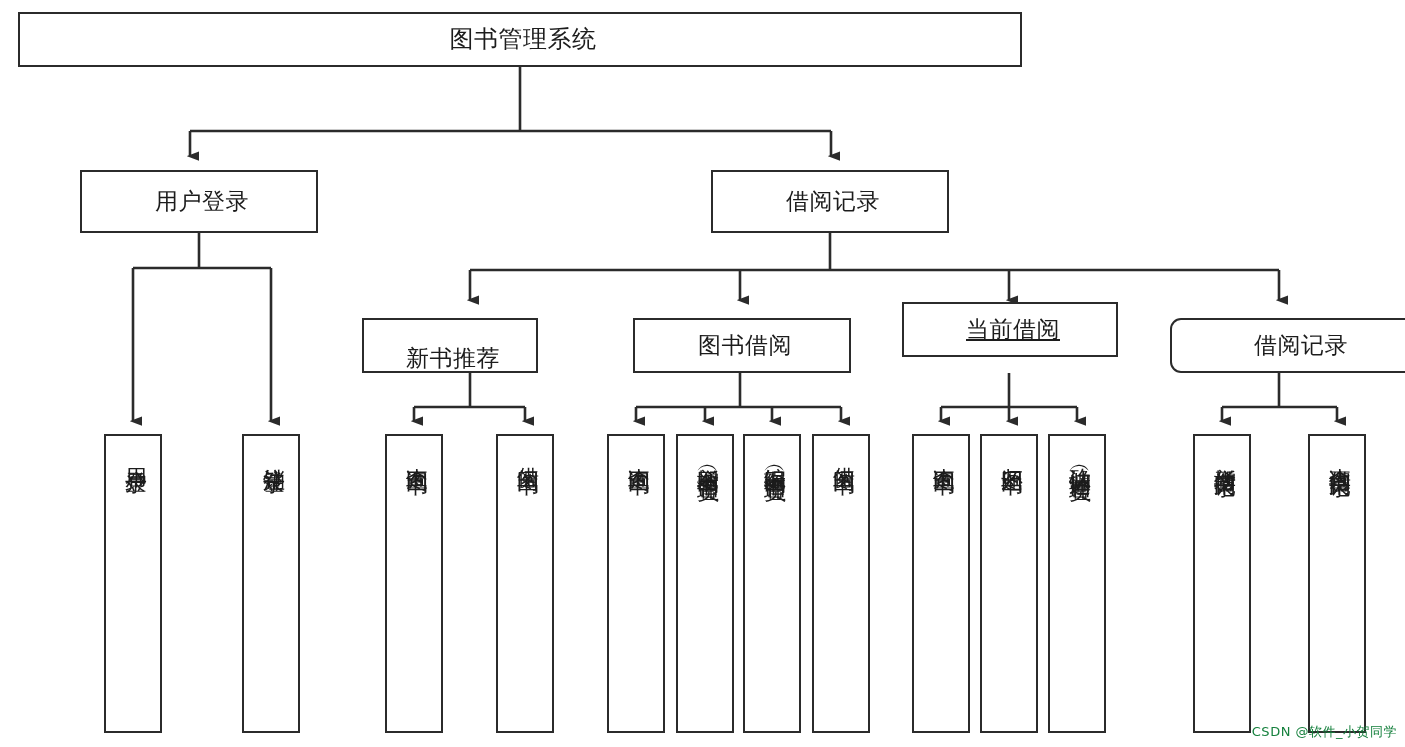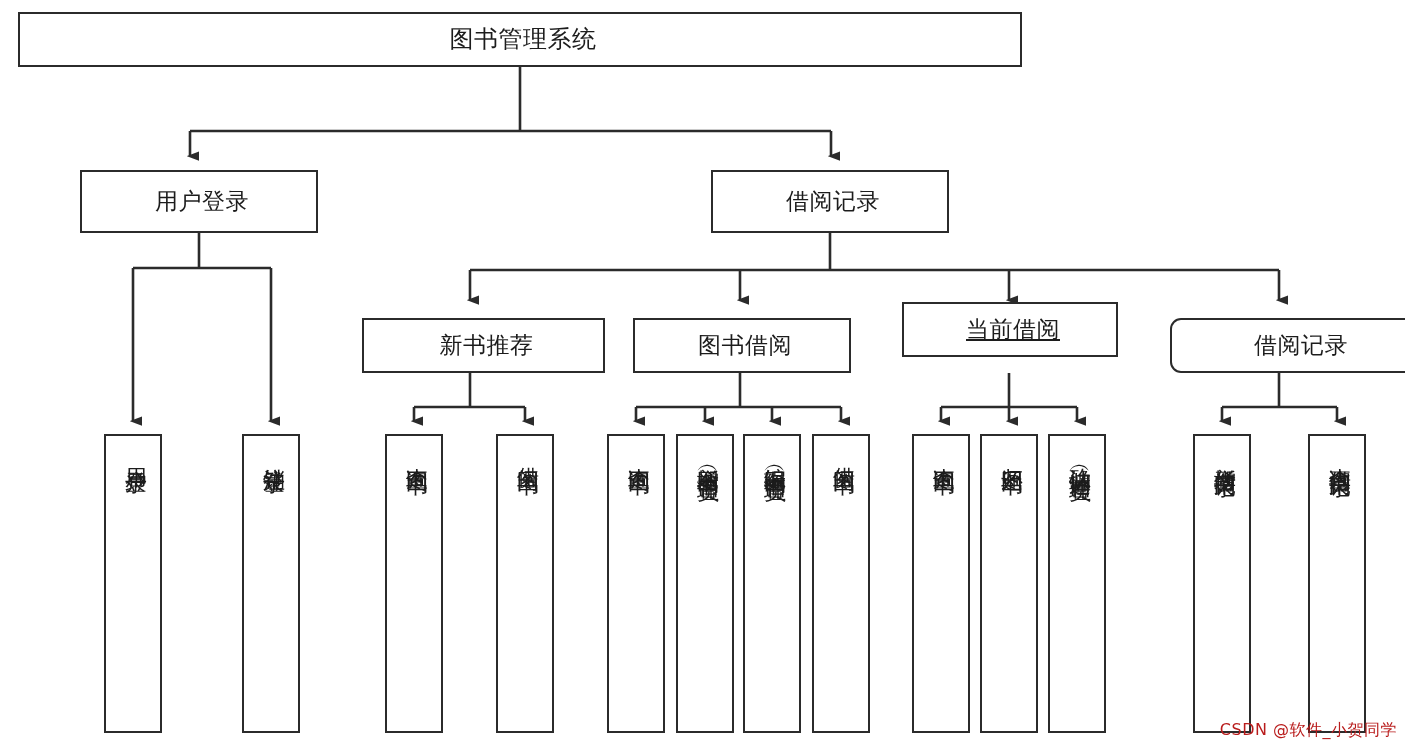--- a/index.html
+++ b/index.html
@@ -53,22 +53,22 @@
     font-size: 22px;
     line-height: 1.18;
     letter-spacing: 2px;
     white-space: nowrap;
     text-align: left;
   }
   .watermark {
     position: absolute;
     right: 8px;
     bottom: 6px;
-    font-size: 16px;
-    color: #b91c1c;
+    font-size: 13px;
+    color: #15803d;
     letter-spacing: 0.5px;
     white-space: nowrap;
     pointer-events: none;
   }
 </style>
 </head>
 <body>
 
 <div id="canvas">
 
@@ -126,21 +126,21 @@
     <span class="node-label-h">图书管理系统</span>
   </div>
 
   <div class="node-box" style="left:80px; top:170px; width:238px; height:63px;">
     <span class="node-label-h">用户登录</span>
   </div>
   <div class="node-box" style="left:711px; top:170px; width:238px; height:63px;">
     <span class="node-label-h">借阅记录</span>
   </div>
 
-  <div class="node-box" style="left:362px; top:318px; width:243px; height:55px;">
+  <div class="node-box" style="left:362px; top:318px; width:176px; height:55px;align-items:flex-end;">
     <span class="node-label-h">新书推荐</span>
   </div>
   <div class="node-box" style="left:633px; top:318px; width:218px; height:55px;justify-content:center;">
     <span class="node-label-h">图书借阅</span>
   </div>
   <div class="node-box" style="left:902px; top:302px; width:216px; height:55px;text-decoration:underline;">
     <span class="node-label-h">当前借阅</span>
   </div>
   <div class="node-box" style="left:1170px; top:318px; width:256px; height:55px;border-radius:11px;">
     <span class="node-label-h">借阅记录</span>

